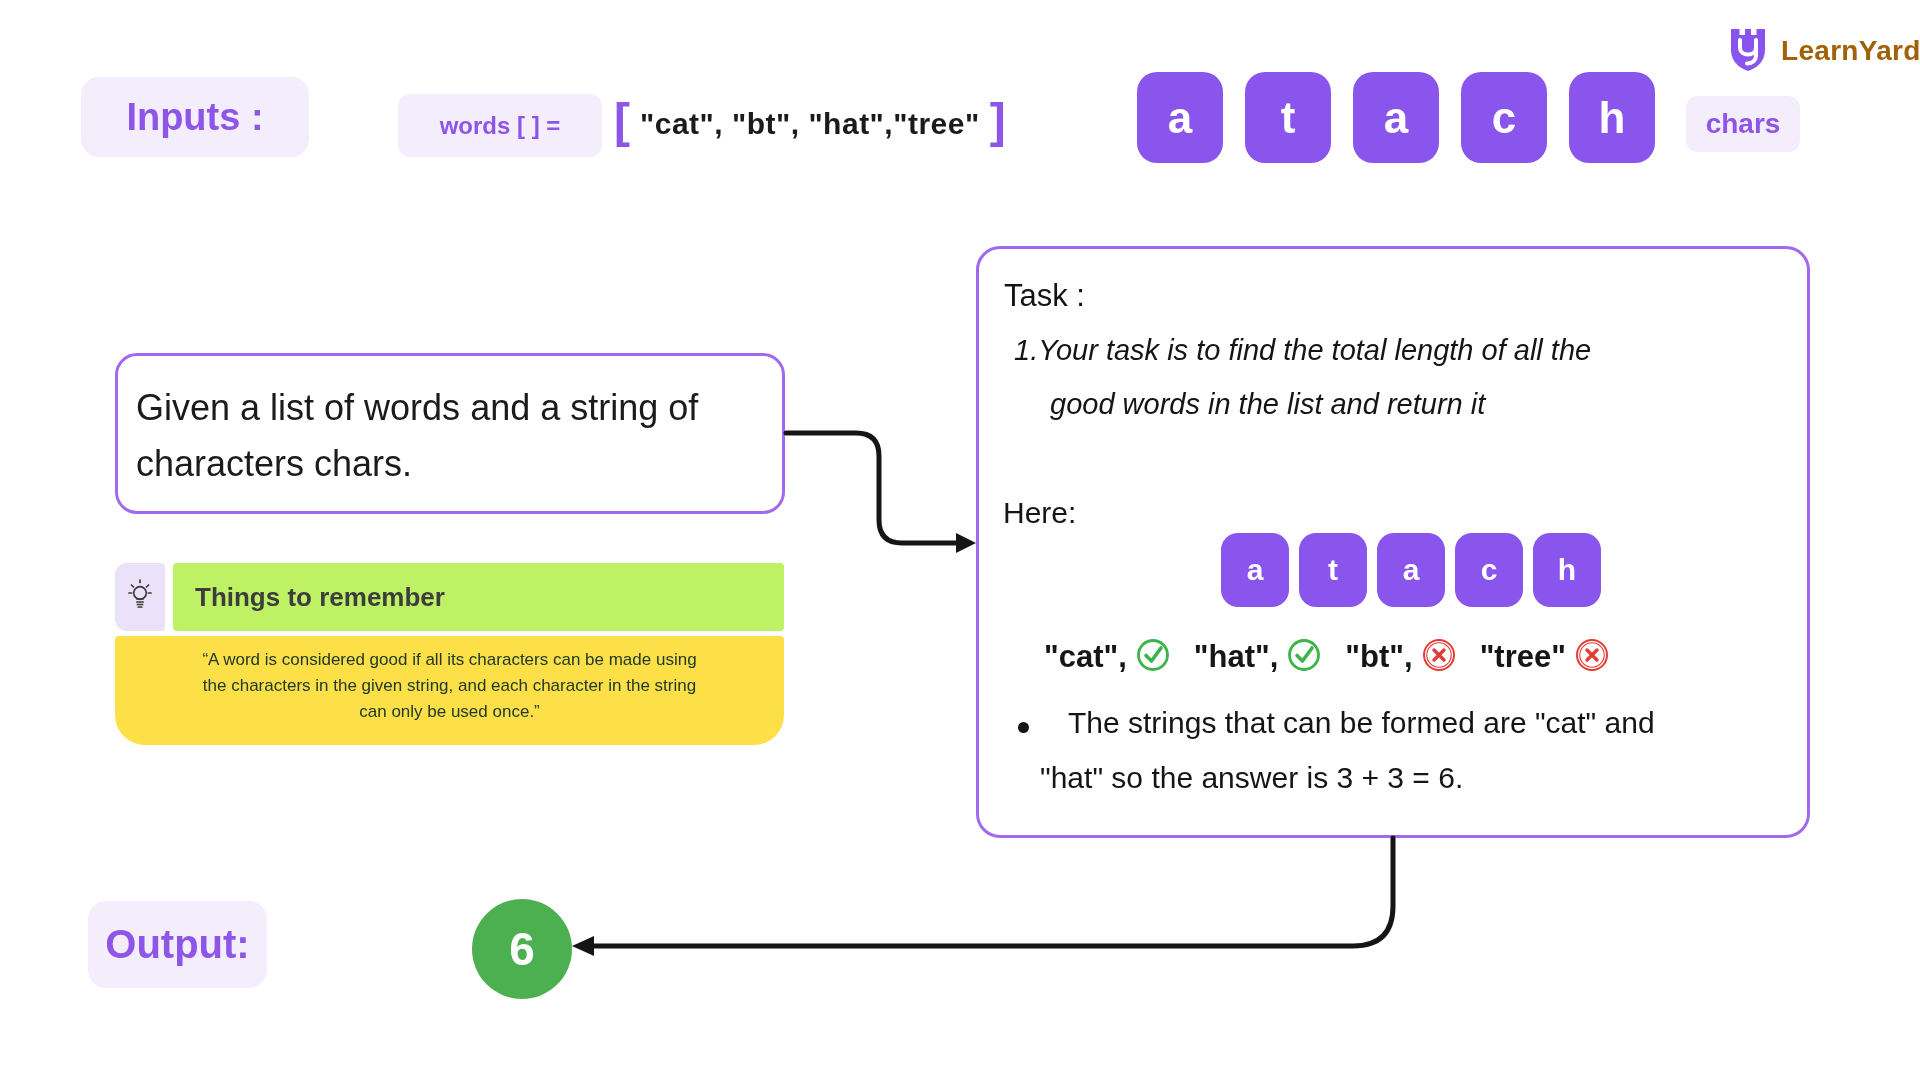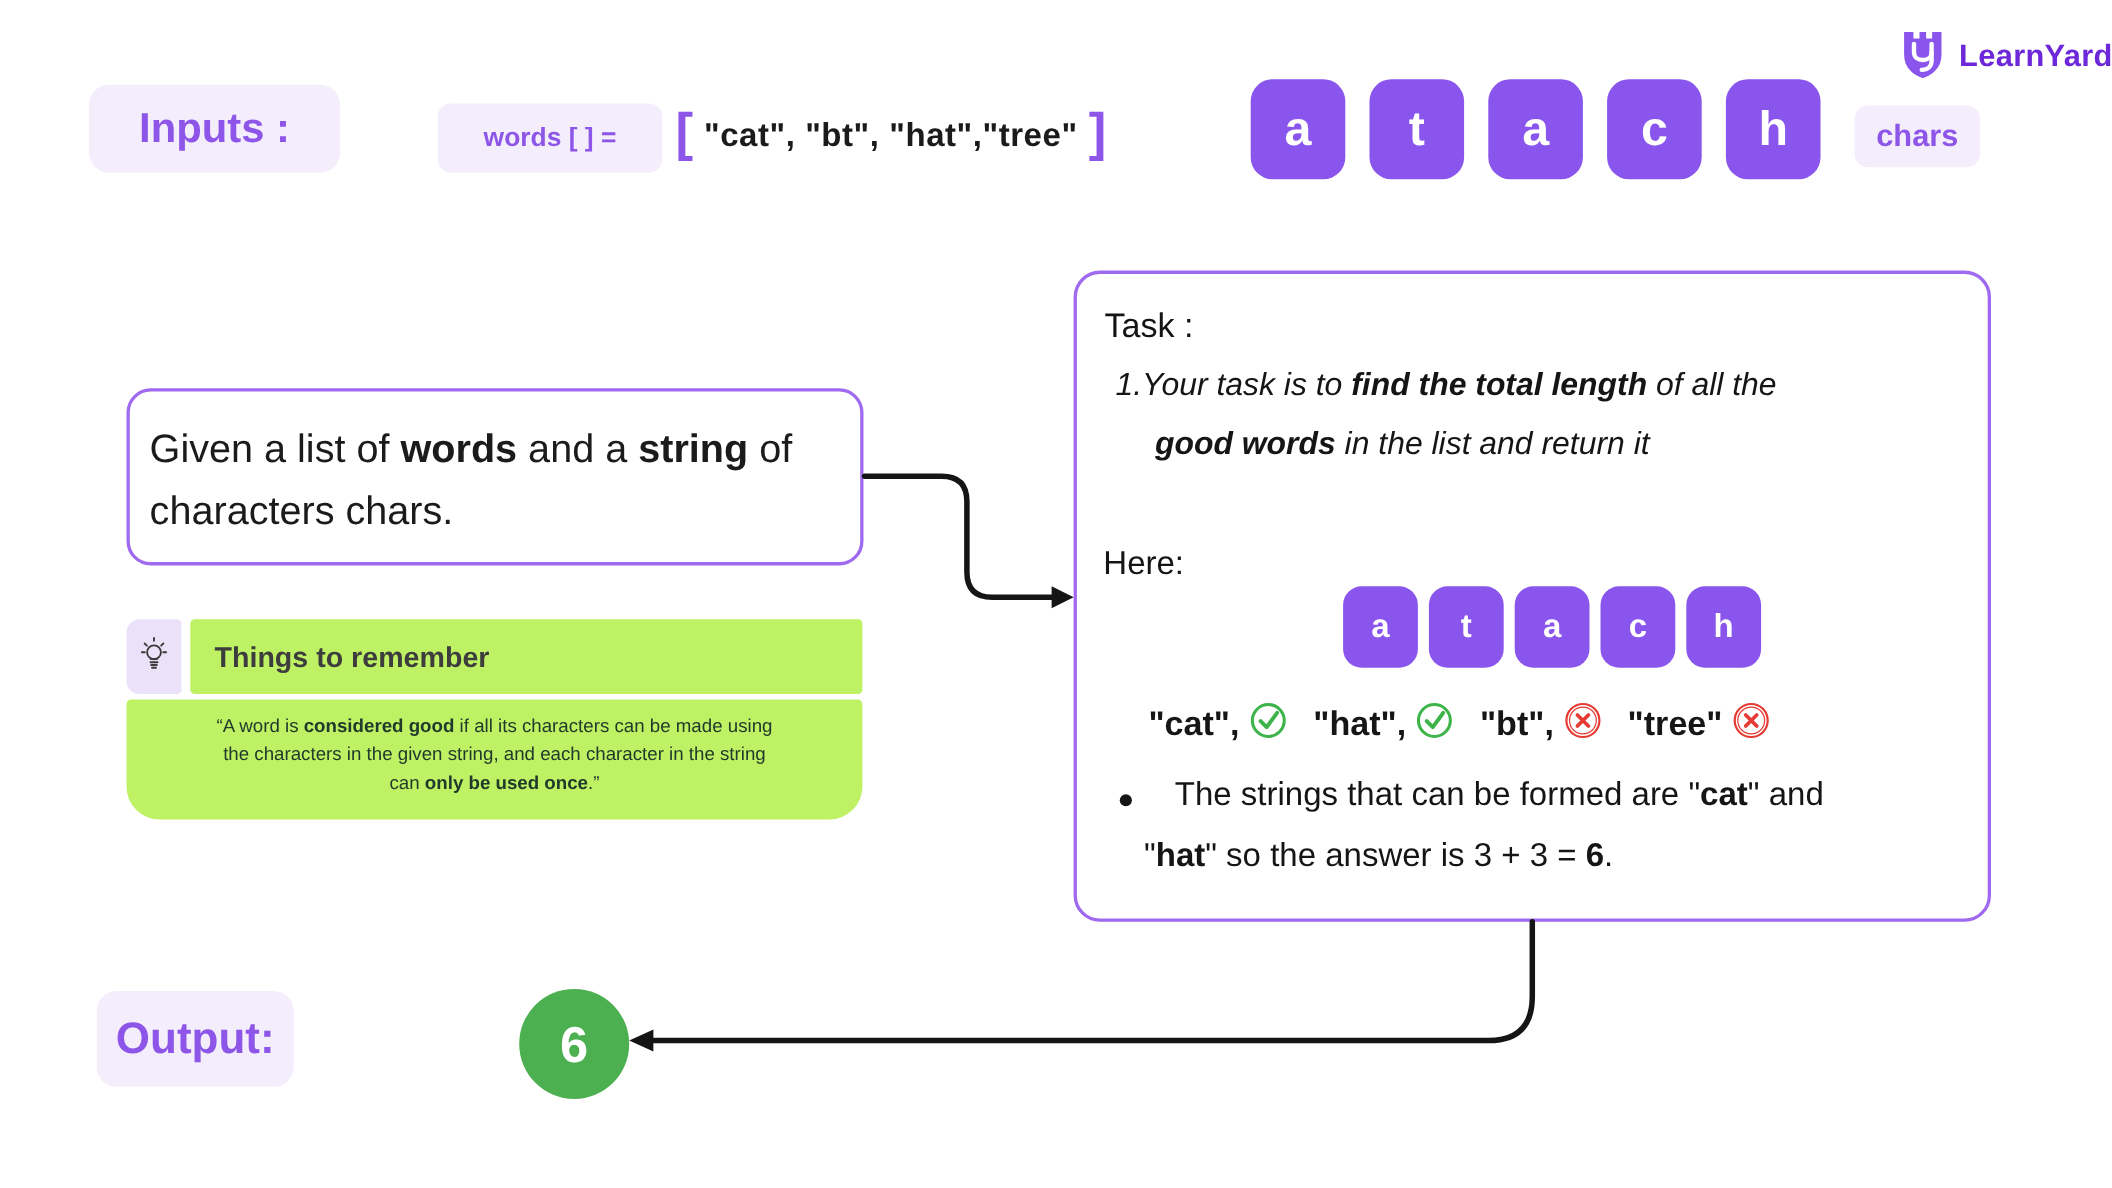--- a/index.html
+++ b/index.html
@@ -18,34 +18,34 @@
   .array-row{left:614px;top:91px;height:66px;display:flex;align-items:center;gap:10px;}
   .bracket{font-size:48px;font-weight:bold;color:#8d55e8;line-height:1;padding-bottom:6px;}
   .array-values{font-size:30px;font-weight:bold;color:#1b1b1b;letter-spacing:.5px;}
   .tiles-row{left:1137px;top:72px;display:flex;gap:22px;}
   .tile{
     width:86px;height:91px;background:#8a55ec;border-radius:20px;color:#ffffff;
     display:flex;align-items:center;justify-content:center;font-size:44px;font-weight:bold;
   }
   .chars-badge{left:1686px;top:96px;width:114px;height:56px;font-size:28px;border-radius:12px;}
   .logo{left:1727px;top:26px;display:flex;align-items:center;gap:12px;}
-  .logo-text{font-size:28px;font-weight:bold;color:#6d28d9;letter-spacing:.3px;}
+  .logo-text{font-size:28px;font-weight:bold;color:#a16207;letter-spacing:.3px;}
   
   .given-box{
     left:115px;top:353px;width:670px;height:161px;border:3px solid #a06af0;border-radius:22px;
     box-sizing:border-box;padding:24px 14px 0 18px;font-size:36px;line-height:56px;color:#1b1b1b;
   }
-  .b{font-weight:bold;}
+  .b{font-weight:normal;}
   
   .rem-icon-box{left:115px;top:563px;width:50px;height:68px;background:#ebe1f8;border-radius:12px 4px 4px 12px;
     display:flex;align-items:center;justify-content:center;}
   .rem-bar{left:173px;top:563px;width:611px;height:68px;background:#bef264;border-radius:4px;
     display:flex;align-items:center;padding-left:22px;box-sizing:border-box;
     font-size:26px;font-weight:bold;color:#3d3d3d;}
-  .quote-box{left:115px;top:636px;width:669px;height:109px;background:#bef264;border-radius:4px 4px 30px 30px;
+  .quote-box{left:115px;top:636px;width:669px;height:109px;background:#fde047;border-radius:4px 4px 30px 30px;
     box-sizing:border-box;padding-top:11px;text-align:center;color:#20392a;font-size:17px;line-height:26px;}
   
   .task-box{left:976px;top:246px;width:834px;height:592px;border:3px solid #a06af0;border-radius:24px;box-sizing:border-box;}
   .task-title{left:1004px;top:278px;font-size:31px;color:#141414;}
   .task-line1{left:1014px;top:334px;font-size:29px;font-style:italic;white-space:nowrap;}
   .task-line2{left:1050px;top:388px;font-size:29px;font-style:italic;white-space:nowrap;}
   .here-label{left:1003px;top:496px;font-size:30px;}
   .small-tiles{left:1221px;top:533px;display:flex;gap:10px;}
   .small-tile{width:68px;height:74px;background:#8a55ec;border-radius:17px;color:#fff;
     display:flex;align-items:center;justify-content:center;font-size:30px;font-weight:bold;}

